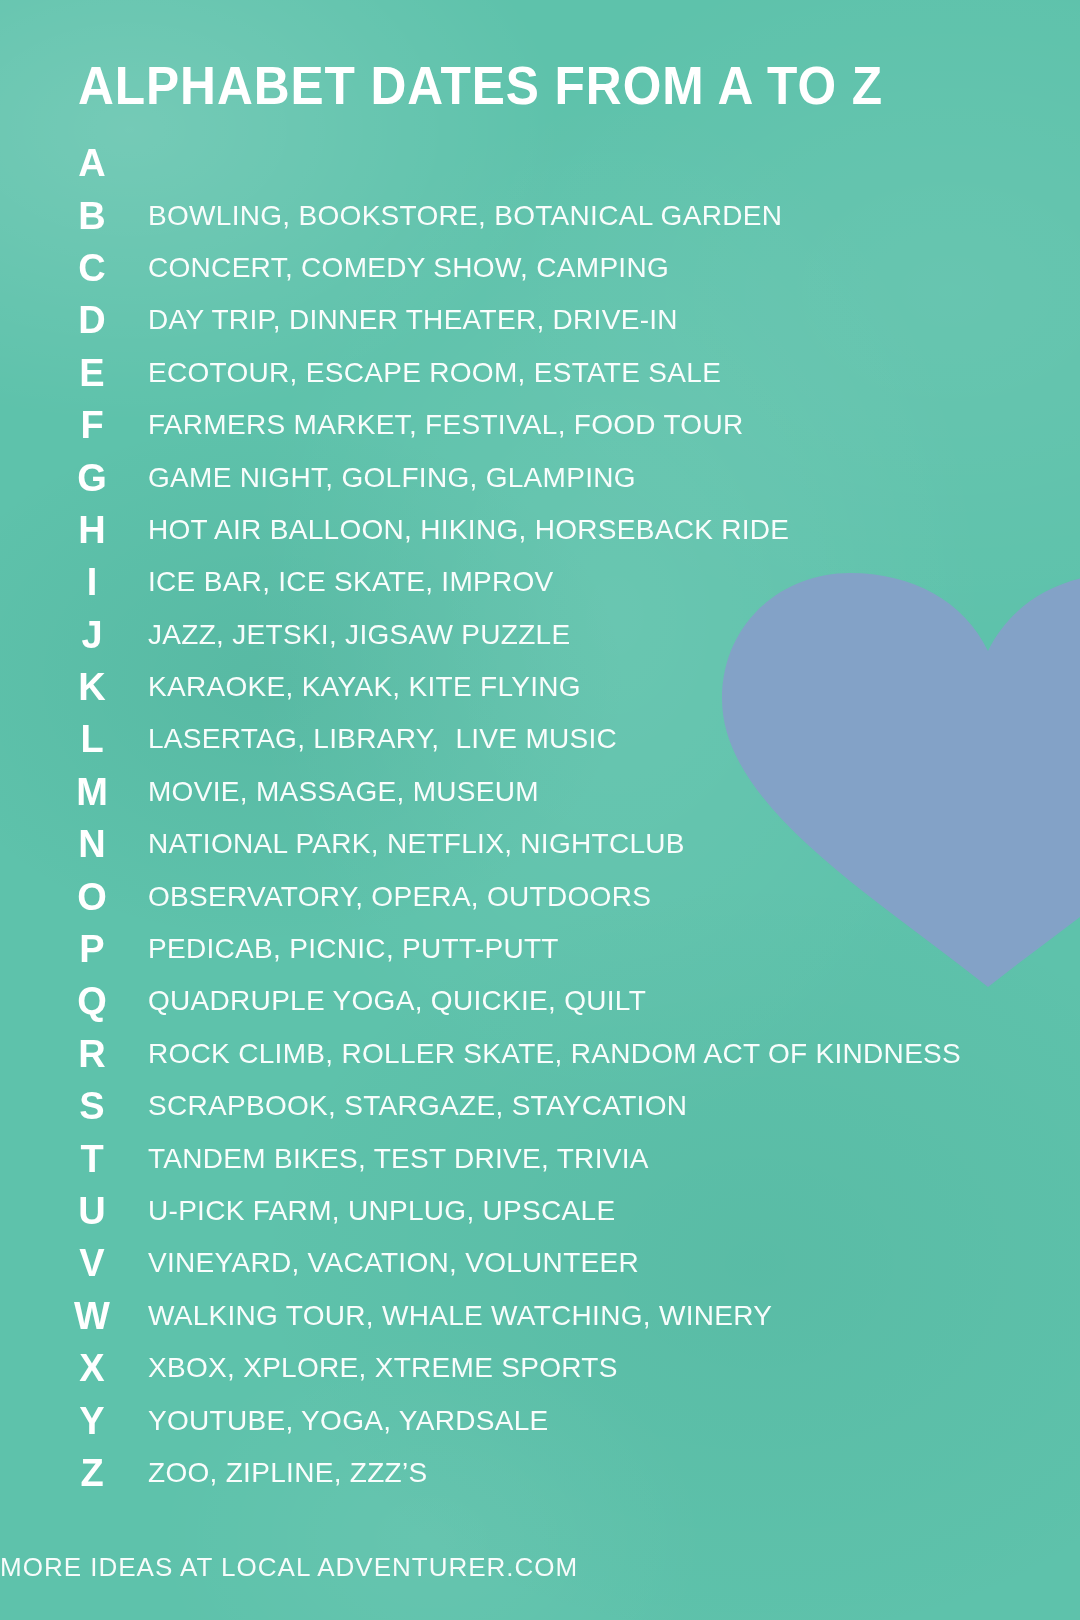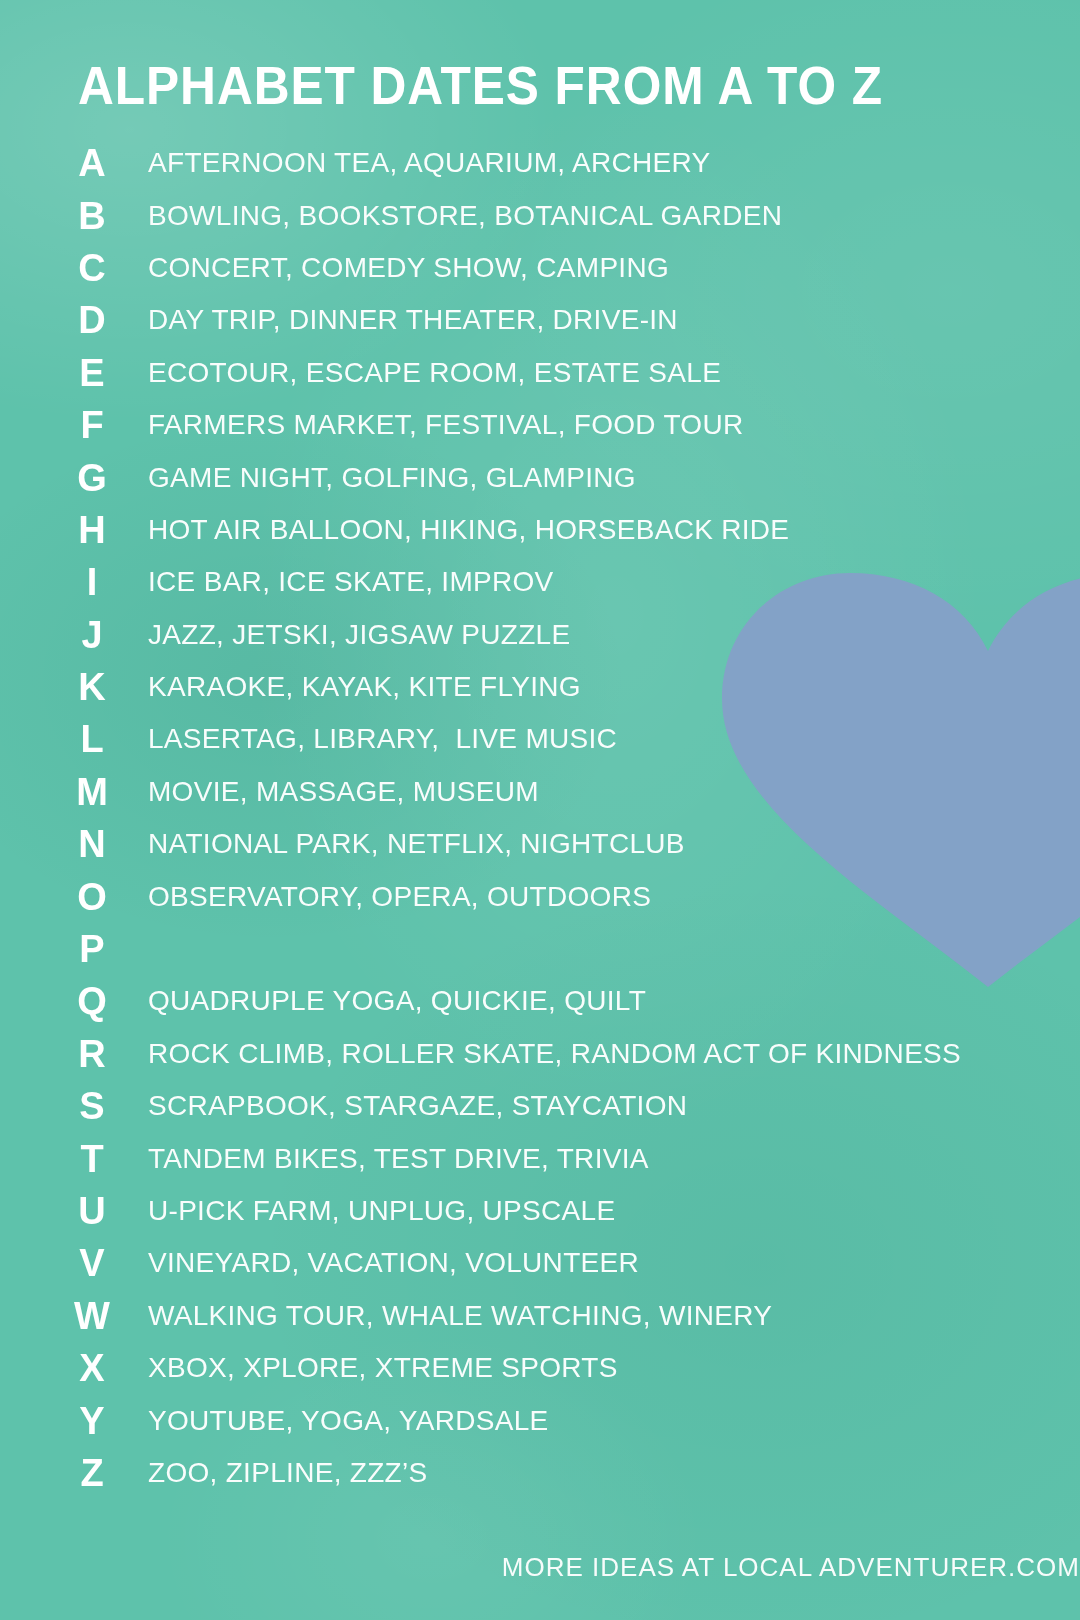--- a/index.html
+++ b/index.html
@@ -74,21 +74,21 @@
     letter-spacing:0.3px;
     color:rgba(255,255,255,0.96);
     white-space:pre;
     line-height:1;
   }
   .footer{
     position:absolute;
     left:0;
     right:0;
     top:1552px;
-    text-align:right;
+    text-align:left;
     font-size:26px;
     letter-spacing:1px;
     color:rgba(255,255,255,0.95);
     white-space:nowrap;
   }
 </style>
 </head>
 <body>
 
 <div class="poster">
@@ -102,21 +102,20 @@
              C 474 0, 532 52, 532 126
              C 532 232, 382 322, 266 414
              Z" fill="var(--heart)" fill-opacity="0.95"></path>
   </svg>
 
   <h1 class="title">ALPHABET DATES FROM A TO Z</h1>
 
   <div class="list">
   <div class="row">
     <span class="letter">A</span>
-    <span class="ideas">AFTERNOON TEA, AQUARIUM, ARCHERY</span>
   </div>
 
   <div class="row">
     <span class="letter">B</span>
     <span class="ideas">BOWLING, BOOKSTORE, BOTANICAL GARDEN</span>
   </div>
 
   <div class="row">
     <span class="letter">C</span>
     <span class="ideas">CONCERT, COMEDY SHOW, CAMPING</span>
@@ -177,20 +176,21 @@
     <span class="ideas">NATIONAL PARK, NETFLIX, NIGHTCLUB</span>
   </div>
 
   <div class="row">
     <span class="letter">O</span>
     <span class="ideas">OBSERVATORY, OPERA, OUTDOORS</span>
   </div>
 
   <div class="row">
     <span class="letter">P</span>
+    <span class="ideas">PEDICAB, PICNIC, PUTT-PUTT</span>
   </div>
 
   <div class="row">
     <span class="letter">Q</span>
     <span class="ideas">QUADRUPLE YOGA, QUICKIE, QUILT</span>
   </div>
 
   <div class="row">
     <span class="letter">R</span>
     <span class="ideas">ROCK CLIMB, ROLLER SKATE, RANDOM ACT OF KINDNESS</span>

